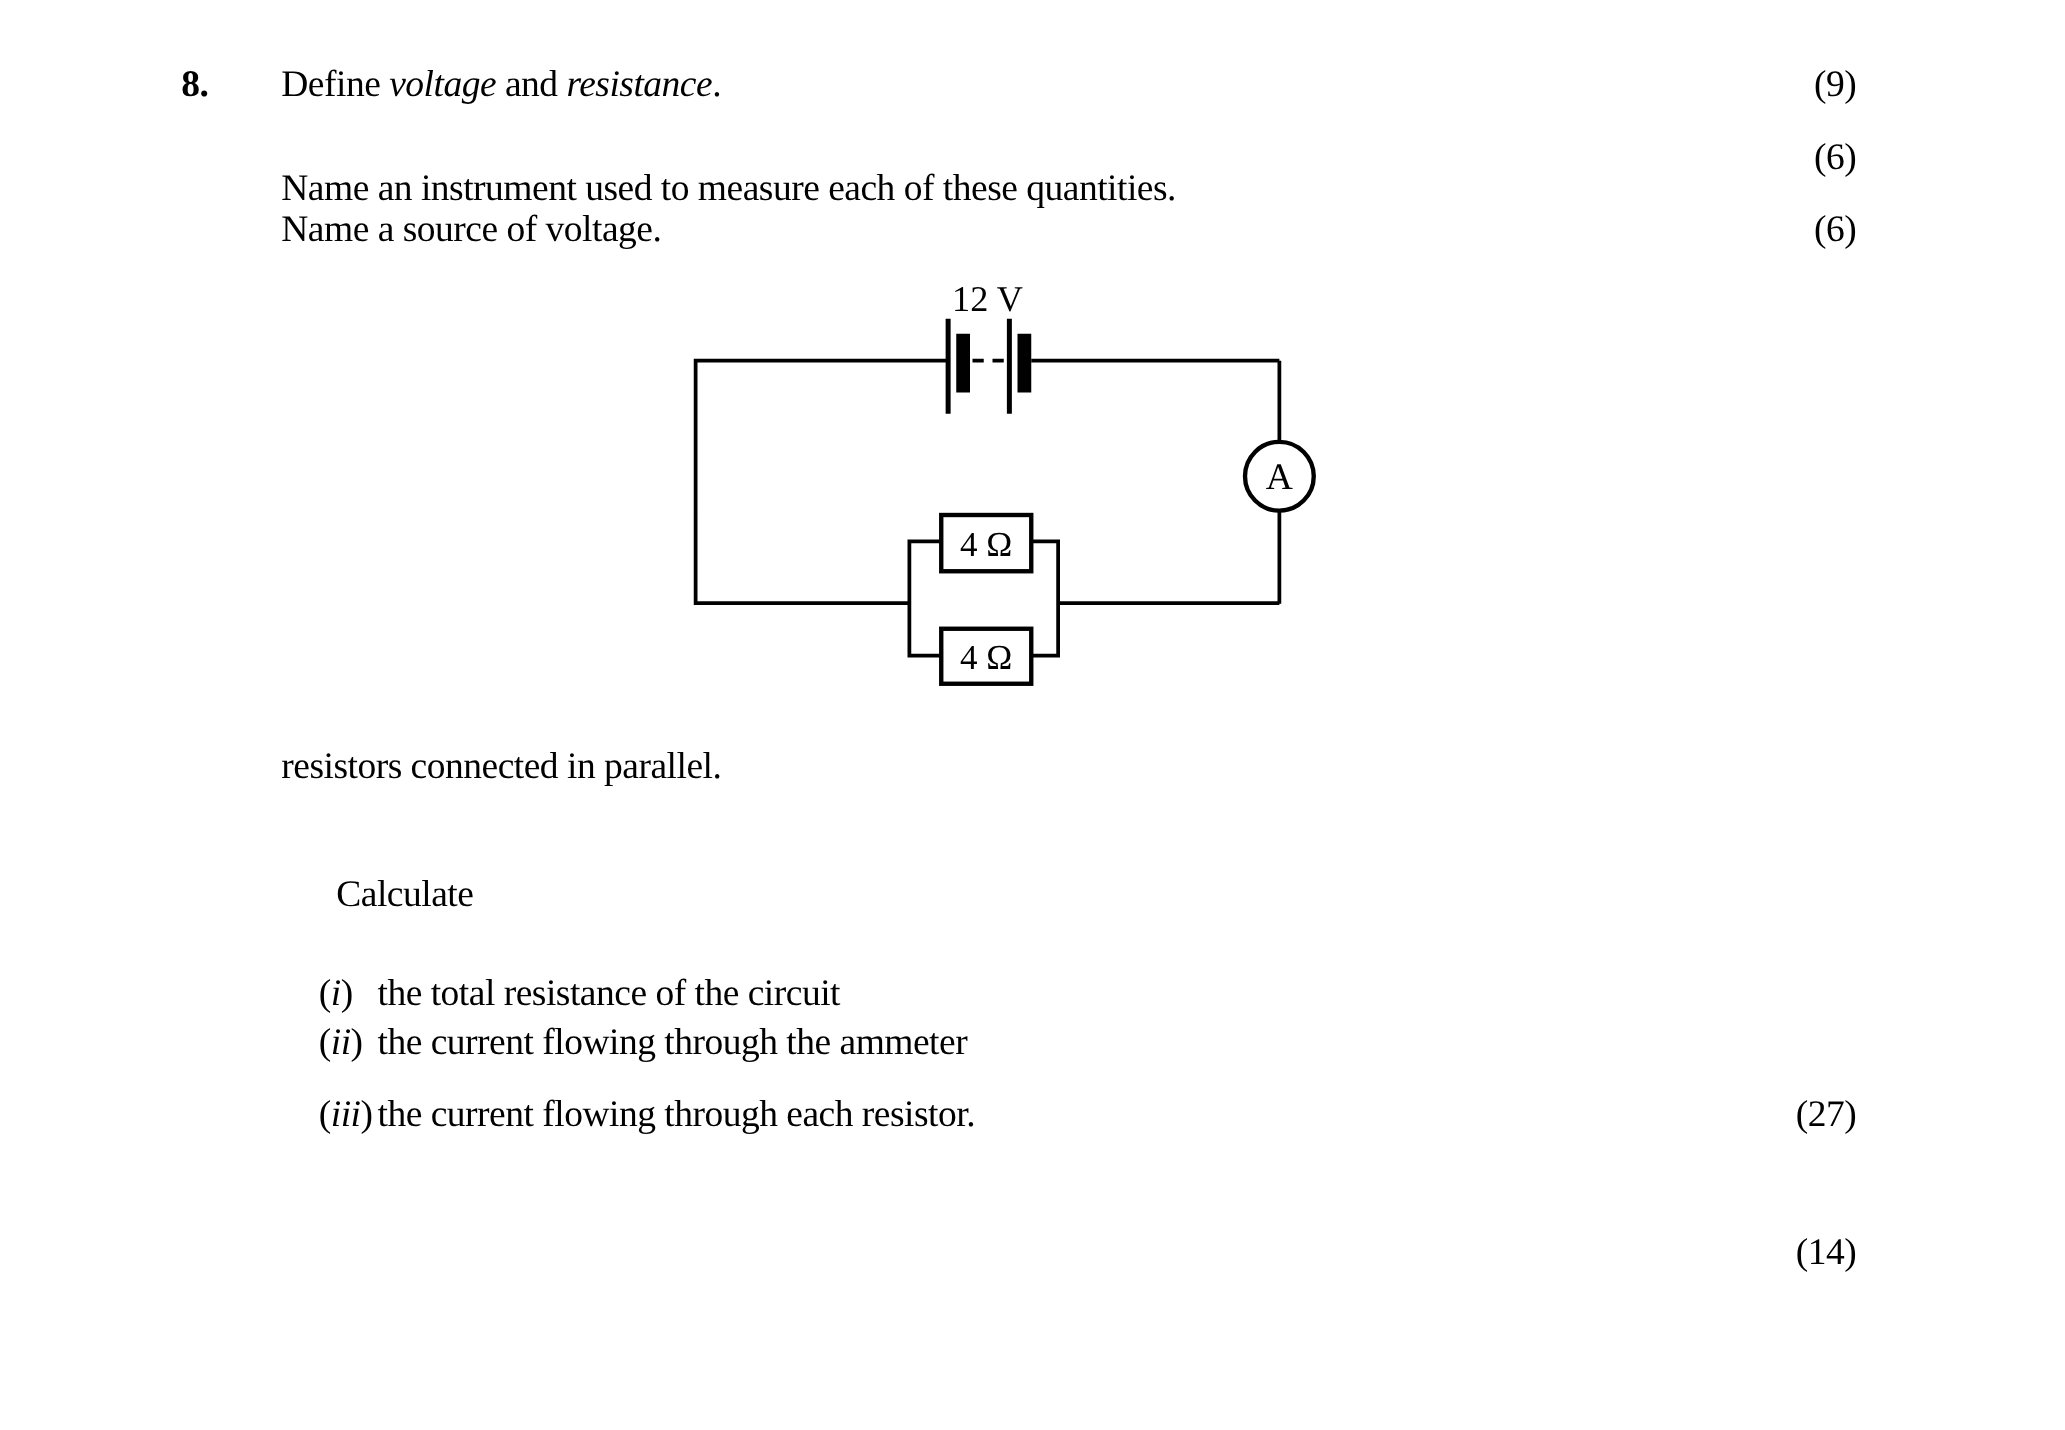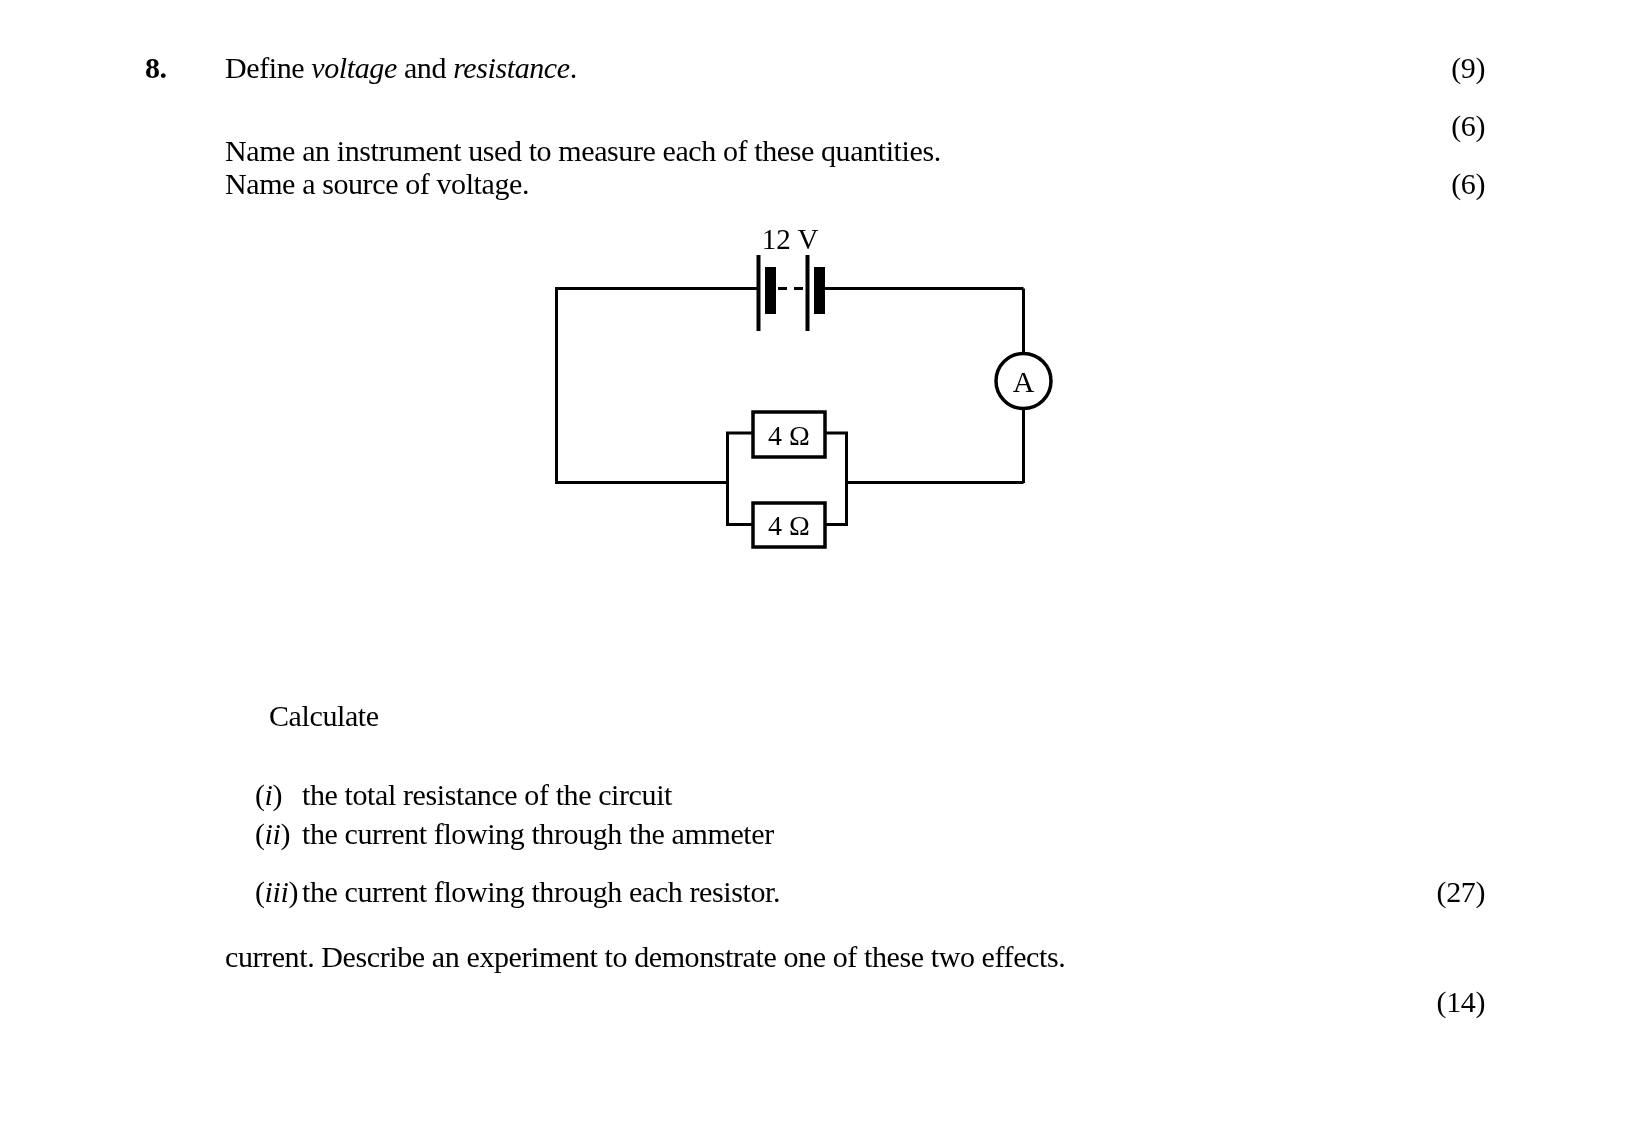--- a/index.html
+++ b/index.html
@@ -76,29 +76,29 @@
     <rect x="753" y="412" width="72" height="45" fill="#fff" stroke="#000" stroke-width="3.5"></rect>
     <text x="789" y="444.5" text-anchor="middle" font-size="28">4 Ω</text>
   </g>
   <g>
     <rect x="753" y="503" width="72" height="44" fill="#fff" stroke="#000" stroke-width="3.5"></rect>
     <text x="789" y="535" text-anchor="middle" font-size="28">4 Ω</text>
   </g>
 </svg>
 
 <div id="description" class="block">
+  <div>resistors connected in parallel.</div>
 </div>
 
 <div id="calc-head" class="line">Calculate</div>
 
 <div id="item-i" class="line"><span class="numeral"><span>(</span><span class="it">i</span><span>)</span></span><span>the total resistance of the circuit</span></div>
 
 <div id="item-ii" class="line"><span class="numeral"><span>(</span><span class="it">ii</span><span>)</span></span><span>the current flowing through the ammeter</span></div>
 
 <div id="item-iii" class="line"><span class="numeral"><span>(</span><span class="it">iii</span><span>)</span></span><span>the current flowing through each resistor.</span></div>
 
 <div id="mark21" class="marks">(27)</div>
 
 <div id="effects" class="block">
-  <div>current. Describe an experiment to demonstrate one of these two effects.</div>
 </div>
 
 <div id="mark14" class="marks-tall">(14)</div>
 
 </body></html>

